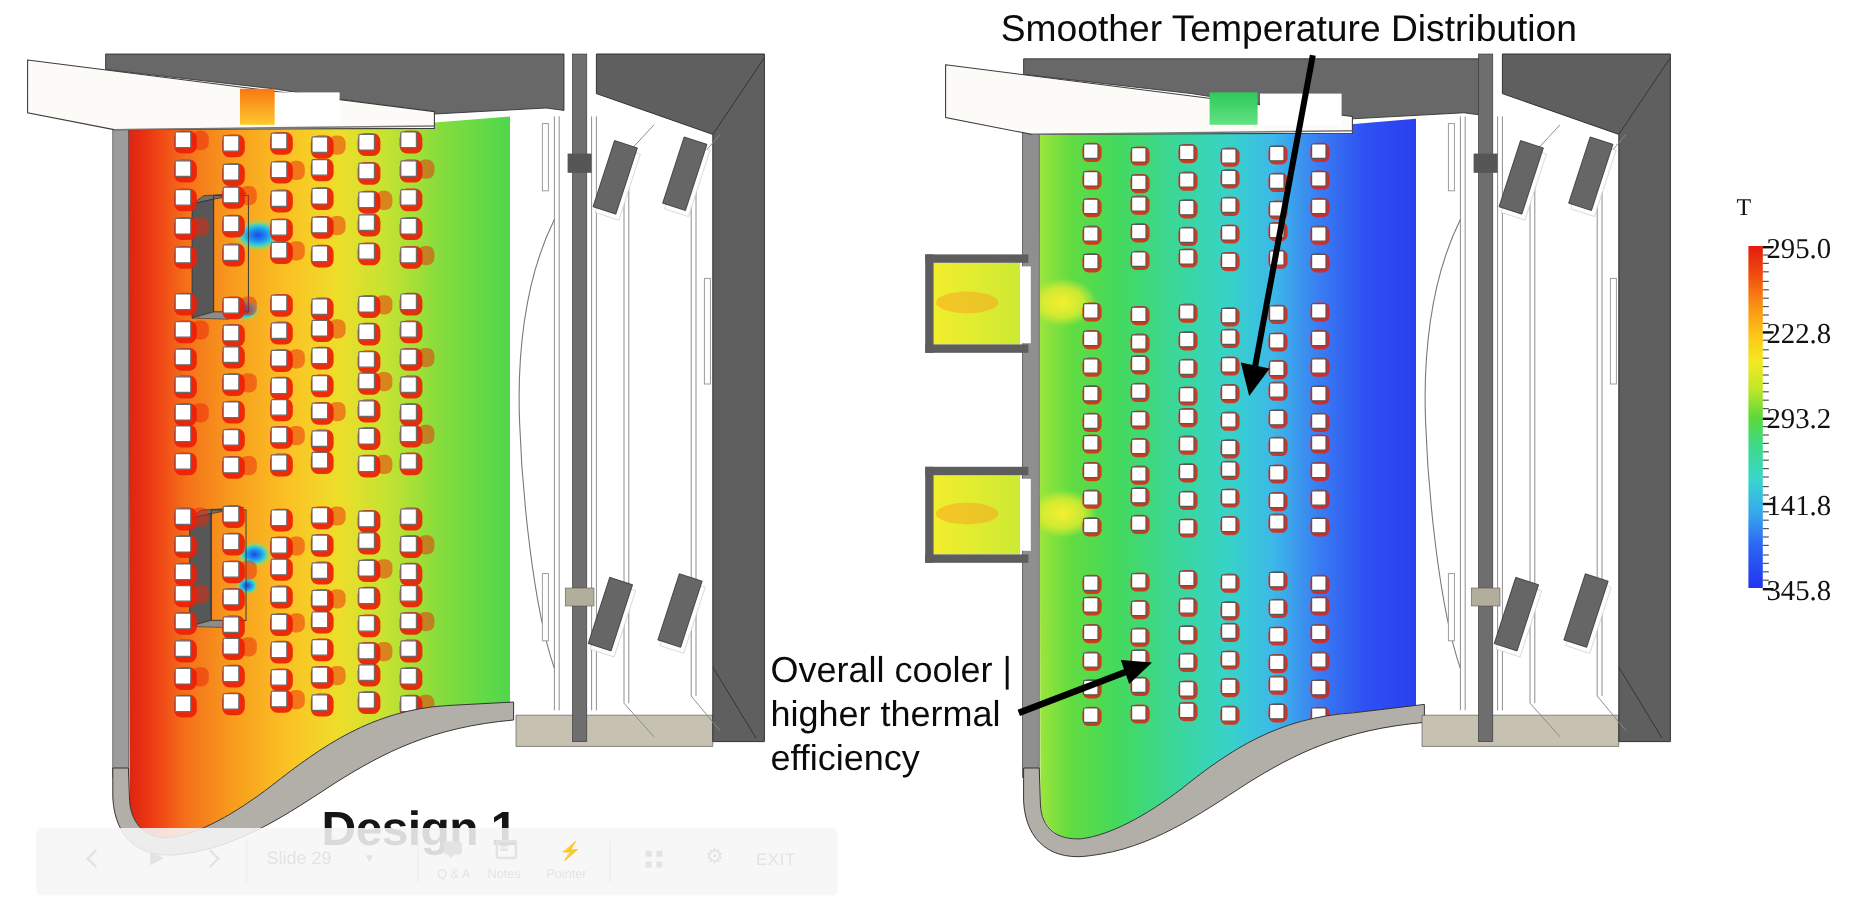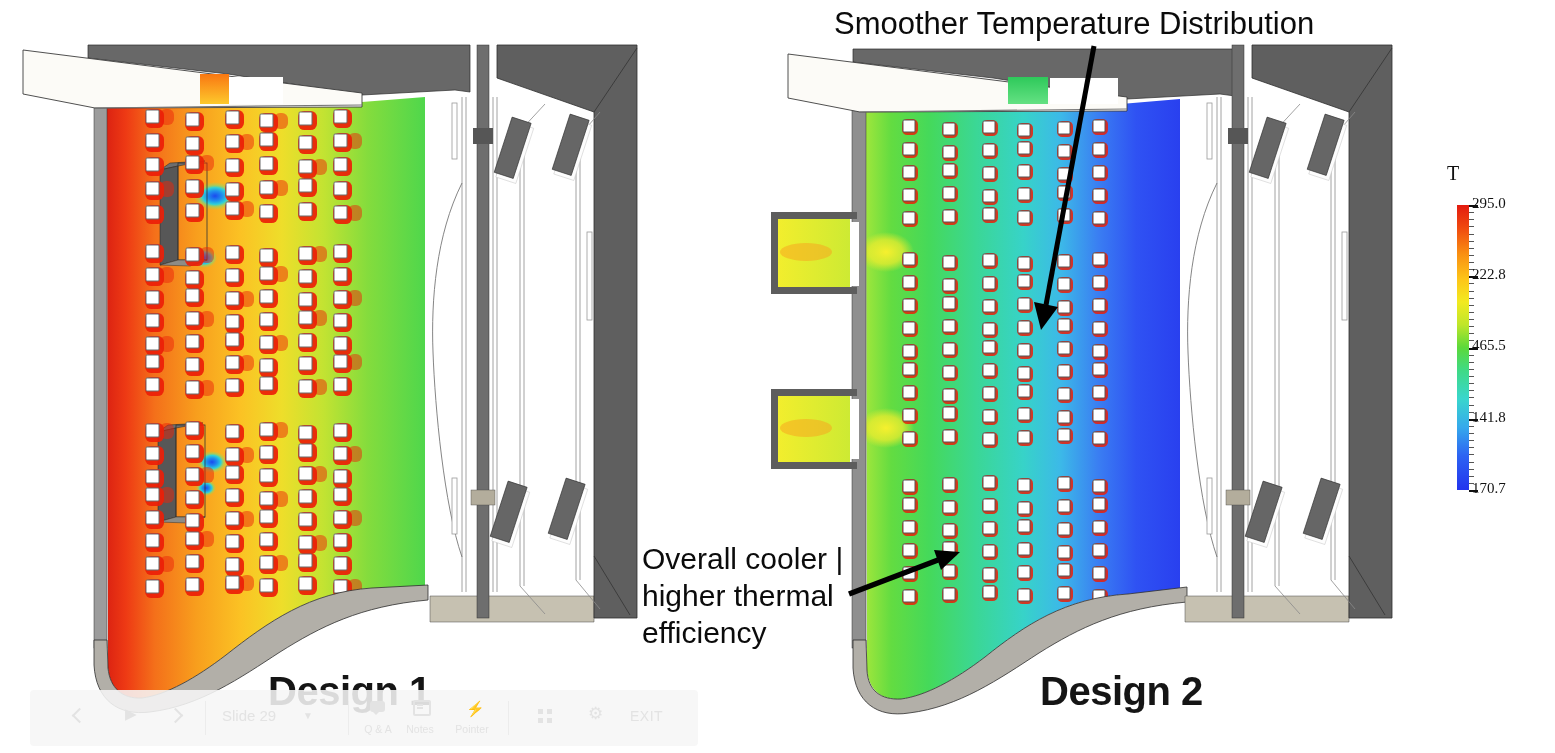--- a/index.html
+++ b/index.html
@@ -17,21 +17,21 @@
 
   
   .cb-title{position:absolute;left:1447px;top:162px;font-family:"Liberation Serif",serif;
             font-size:20px;color:#111;}
   .cb-bar{position:absolute;left:1457px;top:205px;width:12px;height:285px;
     background:linear-gradient(#e31b10 0%,#f0490f 8%,#f98e12 17%,#fdc518 26%,#f2ea20 34%,
       #bfe62a 42%,#5cd93a 50%,#3fda85 58%,#39d6cd 68%,#35a9ec 78%,#2c63f3 88%,#2334ee 100%);}
   .cbt{position:absolute;left:1469px;width:5px;height:1px;background:#555;}
   .cbt.major{width:9px;height:2px;background:#111;}
   .cb-label{position:absolute;left:1472px;width:60px;font-family:"Liberation Serif",serif;
-            font-size:15px;color:#111;}
+            font-size:24px;color:#111;}
 
   
   .toolbar{position:absolute;left:30px;top:690px;width:668px;height:56px;
            background:rgba(246,246,246,0.88);border-radius:4px;z-index:2;}
   .toolbar *{position:absolute;color:#e3e3e3;}
   .tb-div{width:1px;height:34px;top:11px;background:#ececec;}
   .chev{width:9px;height:9px;border-left:2.5px solid #e3e3e3;border-bottom:2.5px solid #e3e3e3;top:20px;}
   .chev.left{transform:rotate(45deg);}
   .chev.right{transform:rotate(-135deg);}
   .tb-glyph{font-size:15px;top:15px;}
@@ -735,21 +735,20 @@
     <line x1="849" y1="594" x2="938" y2="560" stroke="#000" stroke-width="5.5"></line>
     <polygon points="960,552 941,570 934,550" fill="#000"></polygon>
   </g>
 </svg>
 
 <div class="anno anno-top">Smoother Temperature Distribution</div>
 <div class="anno anno-bottom">Overall cooler |
 higher thermal
 efficiency</div>
 <div class="design-label dl1">Design 1</div>
-<div class="design-label dl2">Design 2</div>
 
 <div>
   <div class="cb-title">T</div>
   <div class="cb-bar"></div>
   <div id="cbticks">
         <div class="cbt major" style="top: 205px;"></div>
         <div class="cbt" style="top: 212.125px;"></div>
         <div class="cbt" style="top: 219.25px;"></div>
         <div class="cbt" style="top: 226.375px;"></div>
         <div class="cbt" style="top: 233.5px;"></div>
@@ -785,23 +784,23 @@
         <div class="cbt" style="top: 447.25px;"></div>
         <div class="cbt" style="top: 454.375px;"></div>
         <div class="cbt" style="top: 461.5px;"></div>
         <div class="cbt" style="top: 468.625px;"></div>
         <div class="cbt" style="top: 475.75px;"></div>
         <div class="cbt" style="top: 482.875px;"></div>
         <div class="cbt major" style="top: 490px;"></div>
       </div>
   <div class="cb-label" style="top:195px">295.0</div>
   <div class="cb-label" style="top:266px">222.8</div>
-  <div class="cb-label" style="top:337px">465.5</div>
+  <div class="cb-label" style="top:337px">293.2</div>
   <div class="cb-label" style="top:409px">141.8</div>
-  <div class="cb-label" style="top:480px">170.7</div>
+  <div class="cb-label" style="top:480px">345.8</div>
 </div>
 
 <div class="toolbar">
   <span class="chev left" style="left:44px"></span>
   <span class="tb-glyph" style="left:95px">▶</span>
   <span class="chev right" style="left:140px"></span>
   <span class="tb-div" style="left:175px"></span>
   <span class="tb-text" style="left:192px">Slide 29</span>
   <span class="tb-caret" style="left:273px">▼</span>
   <span class="tb-div" style="left:318px"></span>

